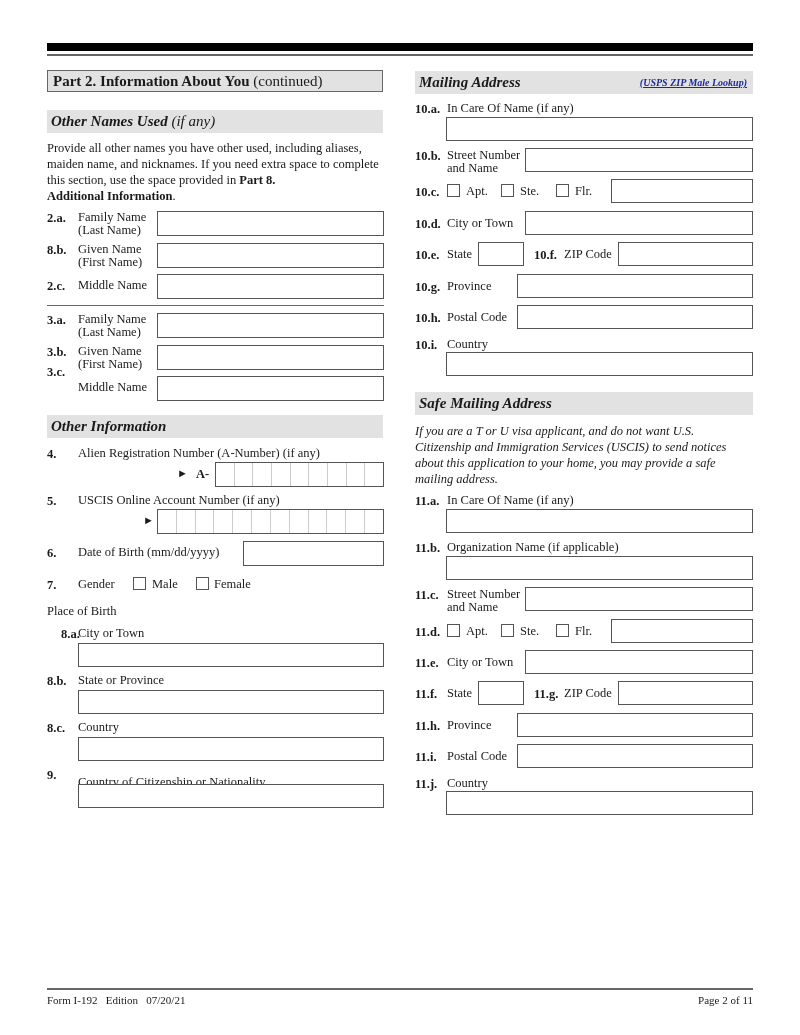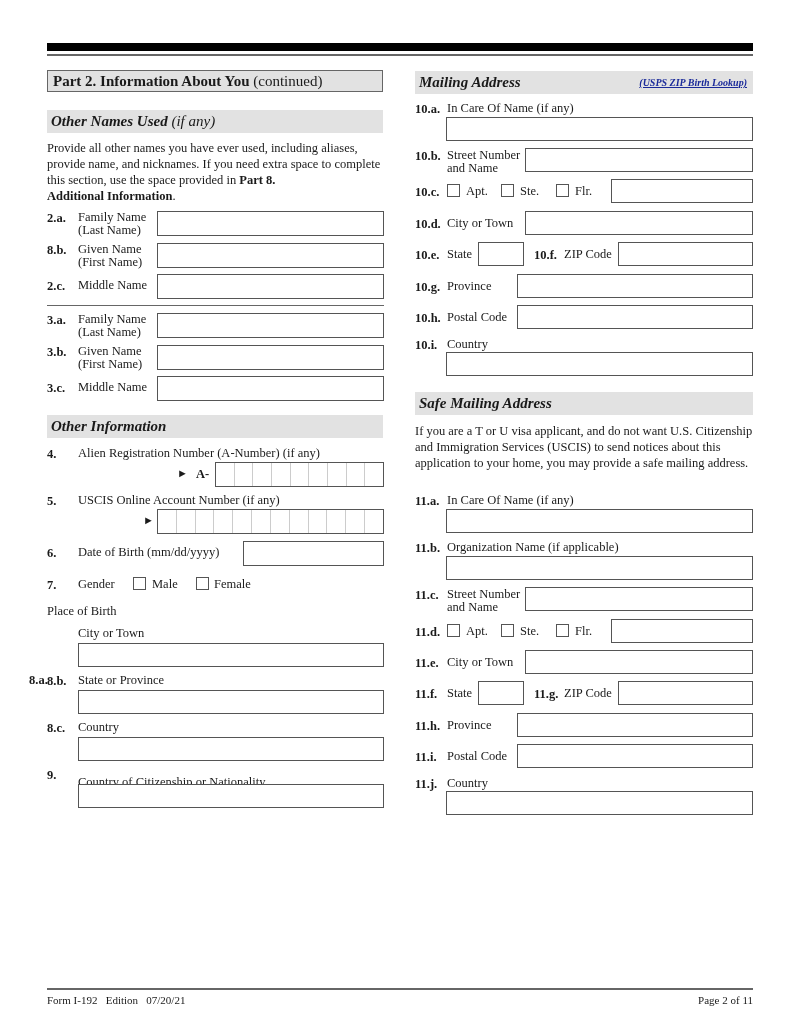--- a/index.html
+++ b/index.html
@@ -32,21 +32,21 @@
 </head>
 <body>
 
 <div class="abs topbar"></div>
 <div class="abs topline"></div>
 
 <div class="abs part-head"><b>Part 2.  Information About You</b><span> (continued)</span></div>
 
 <div class="abs band" style="left:47px;top:110px;width:336px;"><span>Other Names Used</span><span class="ni"> (if any)</span></div>
 
-<div class="abs para" style="left:47px;top:140px;width:336px;"><span>Provide all other names you have ever used, including aliases, provide name, and nicknames.  If you need extra space to complete this section, use the space provided in </span><b>Part 8.</b><br><b>Additional Information</b><span>.</span></div>
+<div class="abs para" style="left:47px;top:140px;width:336px;"><span>Provide all other names you have other used, including aliases, maiden name, and nicknames.  If you need extra space to complete this section, use the space provided in </span><b>Part 8.</b><br><b>Additional Information</b><span>.</span></div>
 
 <div class="abs num" style="left:47px;top:211px;">2.a.</div>
 <div class="abs lbl" style="left:78px;top:211px;"><span>Family Name</span><br><span>(Last Name)</span></div>
 <div class="abs box" style="left:157px;top:211px;width:227px;height:25px;"></div>
 
 <div class="abs num" style="left:47px;top:243px;">8.b.</div>
 <div class="abs lbl" style="left:78px;top:243px;"><span>Given Name</span><br><span>(First Name)</span></div>
 <div class="abs box" style="left:157px;top:243px;width:227px;height:25px;"></div>
 
 <div class="abs num" style="left:47px;top:279px;">2.c.</div>
@@ -56,21 +56,21 @@
 <div class="abs divider" style="left:47px;top:305px;width:337px;"></div>
 
 <div class="abs num" style="left:47px;top:313px;">3.a.</div>
 <div class="abs lbl" style="left:78px;top:313px;"><span>Family Name</span><br><span>(Last Name)</span></div>
 <div class="abs box" style="left:157px;top:313px;width:227px;height:25px;"></div>
 
 <div class="abs num" style="left:47px;top:345px;">3.b.</div>
 <div class="abs lbl" style="left:78px;top:345px;"><span>Given Name</span><br><span>(First Name)</span></div>
 <div class="abs box" style="left:157px;top:345px;width:227px;height:25px;"></div>
 
-<div class="abs num" style="left:47px;top:381px;">3.c.</div>
+<div class="abs num" style="left:47px;top:365px;">3.c.</div>
 <div class="abs lbl" style="left:78px;top:381px;">Middle Name</div>
 <div class="abs box" style="left:157px;top:376px;width:227px;height:25px;"></div>
 
 <div class="abs band" style="left:47px;top:415px;width:336px;">Other Information</div>
 
 <div class="abs num" style="left:47px;top:447px;">4.</div>
 <div class="abs lbl" style="left:78px;top:447px;">Alien Registration Number (A-Number) (if any)</div>
 <div class="abs arrow" style="left:177px;top:467px;">►</div>
 <div class="abs num" style="left:196px;top:467px;">A-</div>
 <div class="abs box cells" style="left:215px;top:462px;width:169px;height:25px;">
@@ -109,39 +109,39 @@
 
 <div class="abs num" style="left:47px;top:578px;">7.</div>
 <div class="abs lbl" style="left:78px;top:578px;">Gender</div>
 <div class="abs chk" style="left:133px;top:577px;"></div>
 <div class="abs lbl" style="left:152px;top:578px;">Male</div>
 <div class="abs chk" style="left:196px;top:577px;"></div>
 <div class="abs lbl" style="left:214px;top:578px;">Female</div>
 
 <div class="abs lbl" style="left:47px;top:605px;">Place of Birth</div>
 
-<div class="abs num" style="left:29px;top:627px;margin-top:46px;">8.a.</div>
+<div class="abs num" style="left:61px;top:627px;">8.a.</div>
 <div class="abs lbl" style="left:78px;top:627px;">City or Town</div>
 <div class="abs box" style="left:78px;top:643px;width:306px;height:24px;"></div>
 
 <div class="abs num" style="left:47px;top:674px;">8.b.</div>
 <div class="abs lbl" style="left:78px;top:674px;">State or Province</div>
 <div class="abs box" style="left:78px;top:690px;width:306px;height:24px;"></div>
 
 <div class="abs num" style="left:47px;top:721px;">8.c.</div>
 <div class="abs lbl" style="left:78px;top:721px;">Country</div>
 <div class="abs box" style="left:78px;top:737px;width:306px;height:24px;"></div>
 
 <div class="abs num" style="left:47px;top:768px;">9.</div>
 <div class="abs lbl" style="left:78px;top:768px;margin-top:8px;">Country of Citizenship or Nationality</div>
 <div class="abs box" style="left:78px;top:784px;width:306px;height:24px;"></div>
 
 <div class="abs band" style="left:415px;top:71px;width:338px;display:flex;justify-content:space-between;padding-right:6px;">
   <span>Mailing Address</span>
-  <span class="link">(USPS ZIP Birth Lookup)</span>
+  <span class="link">(USPS ZIP Male Lookup)</span>
 </div>
 
 <div class="abs num" style="left:415px;top:102px;">10.a.</div>
 <div class="abs lbl" style="left:447px;top:102px;">In Care Of Name (if any)</div>
 <div class="abs box" style="left:446px;top:117px;width:307px;height:24px;"></div>
 
 <div class="abs num" style="left:415px;top:149px;">10.b.</div>
 <div class="abs lbl" style="left:447px;top:149px;"><span>Street Number</span><br><span>and Name</span></div>
 <div class="abs box" style="left:525px;top:148px;width:228px;height:24px;"></div>
 
@@ -171,21 +171,21 @@
 
 <div class="abs num" style="left:415px;top:311px;">10.h.</div>
 <div class="abs lbl" style="left:447px;top:311px;">Postal Code</div>
 <div class="abs box" style="left:517px;top:305px;width:236px;height:24px;"></div>
 
 <div class="abs num" style="left:415px;top:338px;">10.i.</div>
 <div class="abs lbl" style="left:447px;top:338px;">Country</div>
 <div class="abs box" style="left:446px;top:352px;width:307px;height:24px;"></div>
 
 <div class="abs band" style="left:415px;top:392px;width:338px;">Safe Mailing Address</div>
-<div class="abs para" style="left:415px;top:423px;width:338px;">If you are a T or U visa applicant, and do not want U.S. Citizenship and Immigration Services (USCIS) to send notices about this application to your home, you may provide a safe mailing address.</div>
+<div class="abs para" style="left:415px;top:423px;width:338px;font-style:italic;">If you are a T or U visa applicant, and do not want U.S. Citizenship and Immigration Services (USCIS) to send notices about this application to your home, you may provide a safe mailing address.</div>
 
 <div class="abs num" style="left:415px;top:494px;">11.a.</div>
 <div class="abs lbl" style="left:447px;top:494px;">In Care Of Name (if any)</div>
 <div class="abs box" style="left:446px;top:509px;width:307px;height:24px;"></div>
 
 <div class="abs num" style="left:415px;top:541px;">11.b.</div>
 <div class="abs lbl" style="left:447px;top:541px;">Organization Name (if applicable)</div>
 <div class="abs box" style="left:446px;top:556px;width:307px;height:24px;"></div>
 
 <div class="abs num" style="left:415px;top:588px;">11.c.</div>

